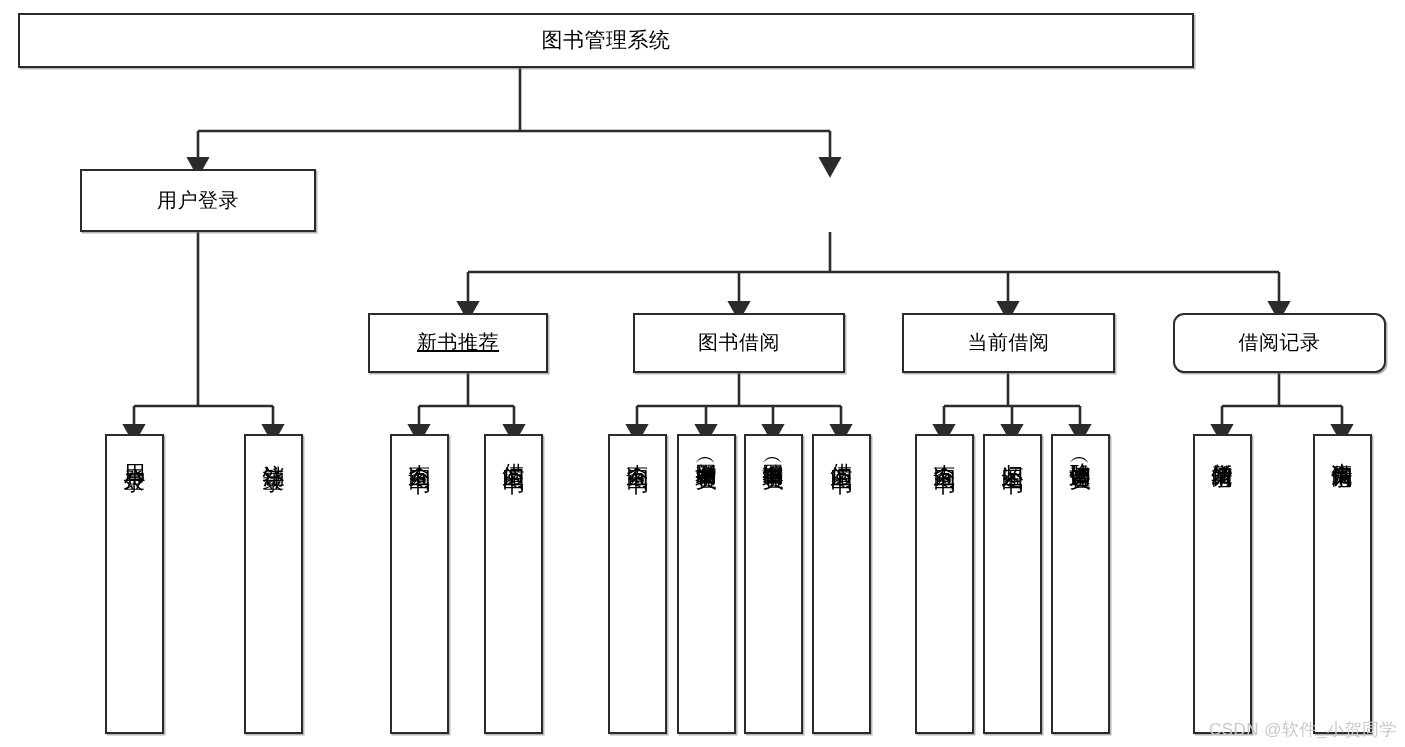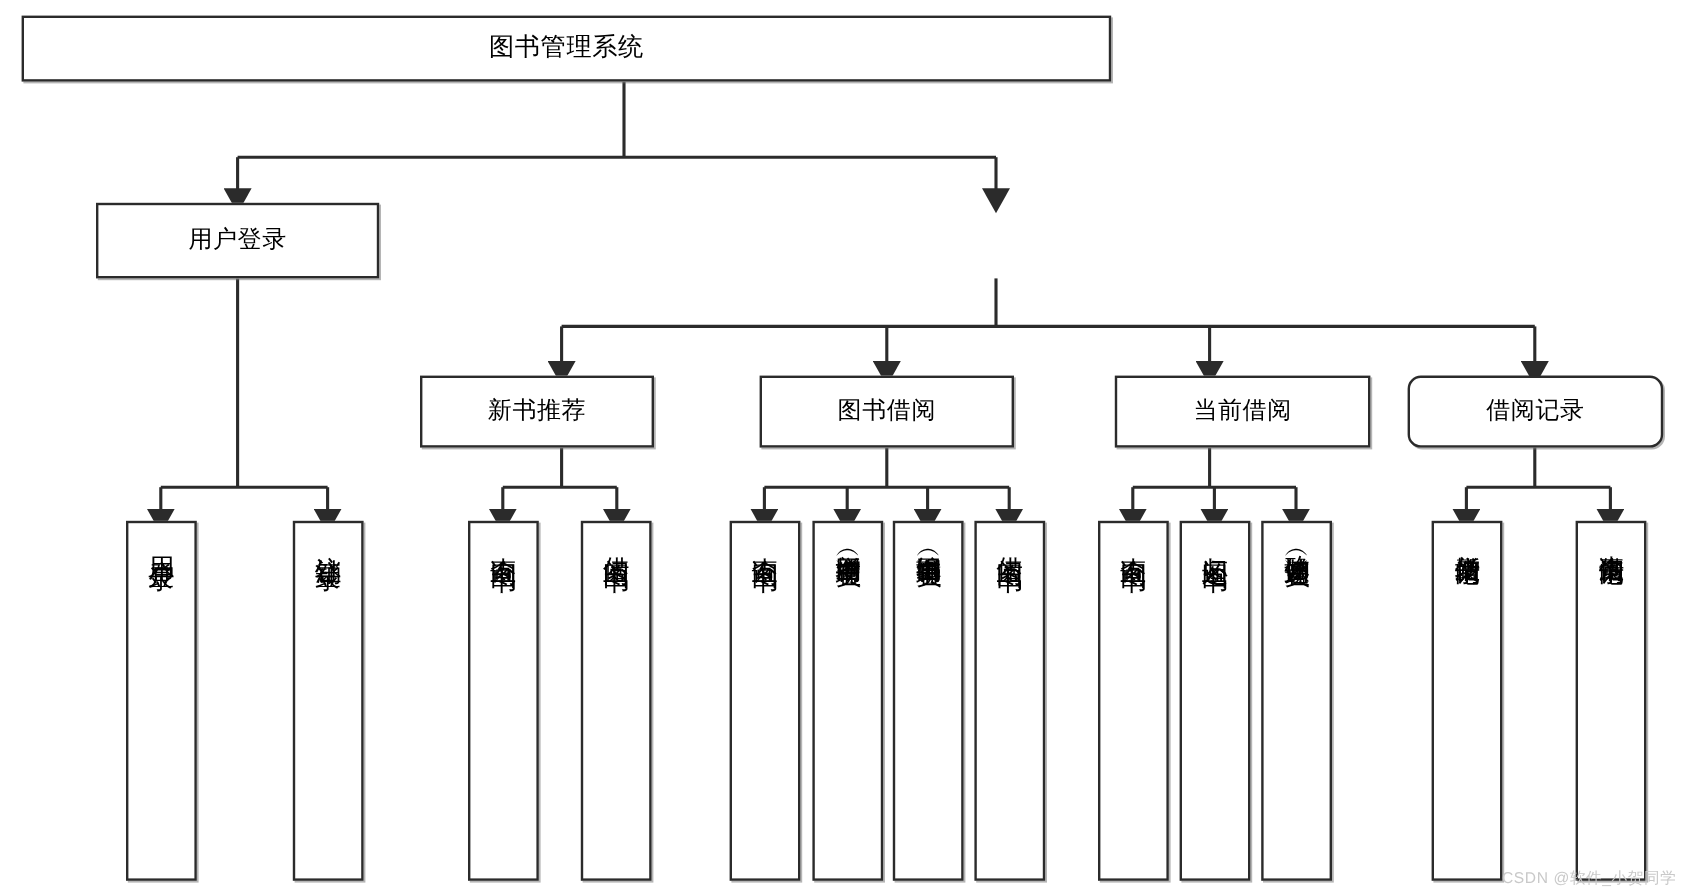--- a/index.html
+++ b/index.html
@@ -41,33 +41,33 @@
     box-shadow: 1.5px 1.5px 0 rgba(120,120,120,0.55);
   }
   .node .label {
     display: block;
     color: #000000;
     letter-spacing: 0.5px;
     line-height: 1.18;
     white-space: nowrap;
   }
   
-  .node.root { left: 18px; top: 13px; width: 908px; height: 55px; }
+  .node.root { left: 18px; top: 13px; width: 1176px; height: 55px; }
   .node.root .label { font-size: 21px; }
   
   .node.lvl2 { top: 169px; height: 63px; }
   .node.lvl2 .label { font-size: 20px; }
   .node.n-user-login   { left: 80px;  width: 236px; }
   .node.n-book-manage  { left: 711px; width: 236px; }
   
   .node.lvl3 { top: 313px; height: 60px; }
   .node.lvl3 .label { font-size: 20px; }
-  .node.n-new-book-rec { left: 350px;  width: 195px; }
+  .node.n-new-book-rec { left: 368px;  width: 180px; text-decoration: underline; }
   .node.n-book-borrow  { left: 633px;  width: 212px; text-align: right; }
-  .node.n-cur-borrow   { left: 902px;  width: 213px; margin-left: 27px; }
+  .node.n-cur-borrow   { left: 902px;  width: 213px; }
   .node.n-borrow-rec   { left: 1173px; width: 213px; border-radius: 11px; }
   
   .node.leaf {
     top: 434px;
     height: 300px;
     width: 59px;
     align-items: flex-start;
     justify-content: center;
     padding-top: 10px;
   }
@@ -79,21 +79,21 @@
     line-height: 1;
     white-space: nowrap;
   }
   .node.leaf.tall-text .label { font-size: 21px; letter-spacing: 1px; }
   
   #watermark {
     position: absolute;
     right: 8px;
     bottom: 6px;
     z-index: 3;
-    font-size: 13px;
+    font-size: 17px;
     color: #c9c9c9;
     letter-spacing: 0.5px;
     white-space: nowrap;
     pointer-events: none;
   }
 </style>
 </head>
 <body>
 
 <div id="canvas">

